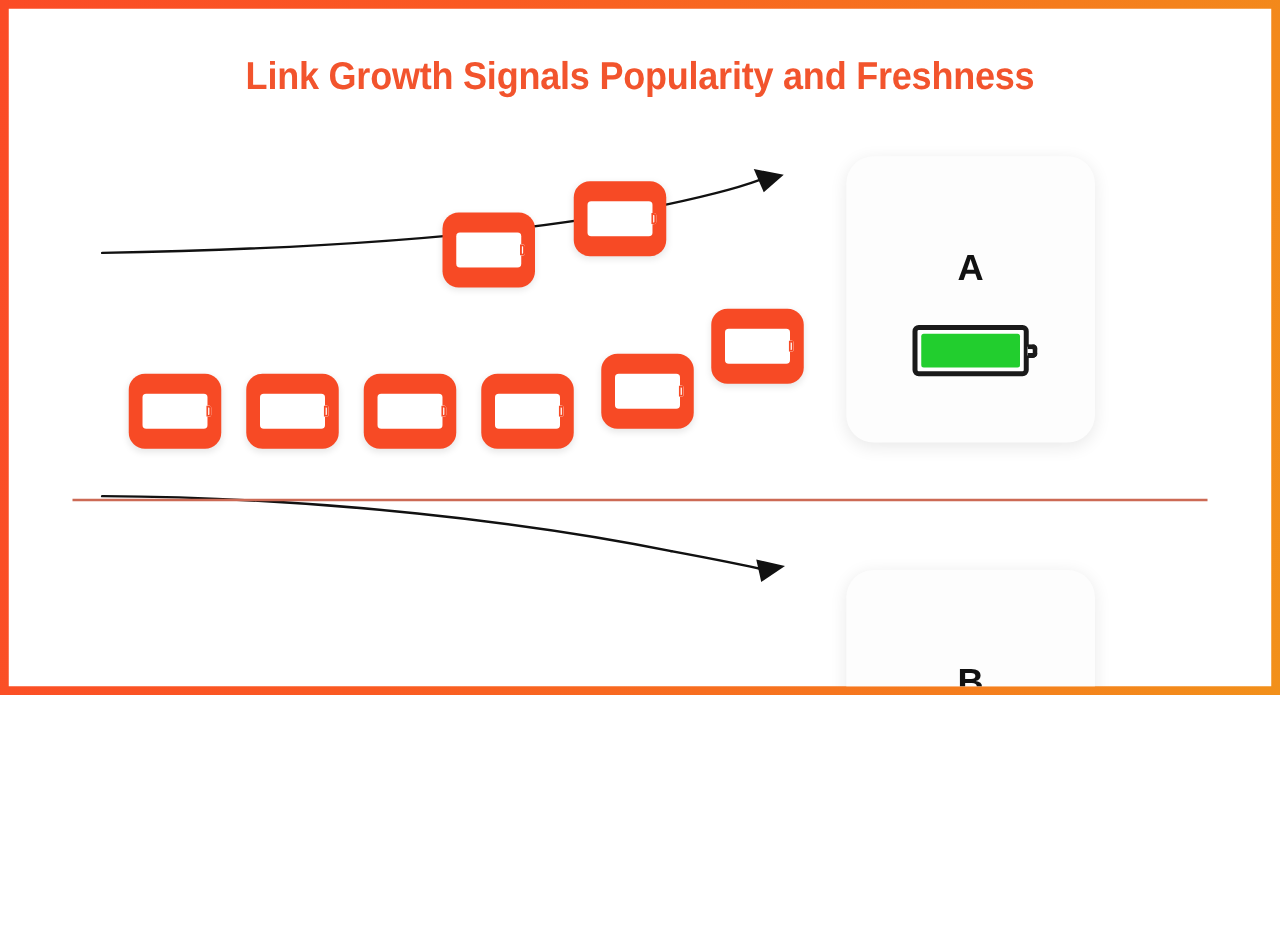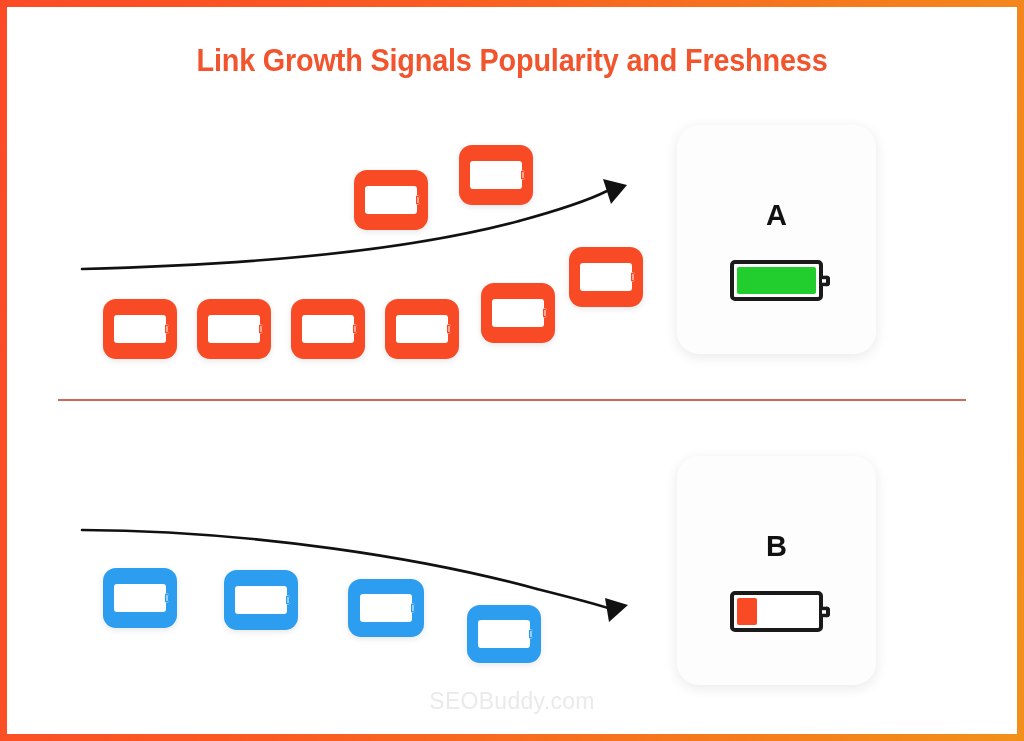--- a/index.html
+++ b/index.html
@@ -7,21 +7,21 @@
     padding: 0;
     background: #ffffff;
   }
   body {
     font-family: "Liberation Sans", sans-serif;
   }
 
   #infographic {
     position: relative;
     width: 1024px;
-    height: 741px;
+    height: 556px;
     box-sizing: border-box;
     background: linear-gradient(100deg, #FB4B26 0%, #FA5A22 35%, #F2901A 100%);
     padding: 7px;
     overflow: hidden;
   }
 
   .canvas {
     position: relative;
     width: 100%;
     height: 100%;

